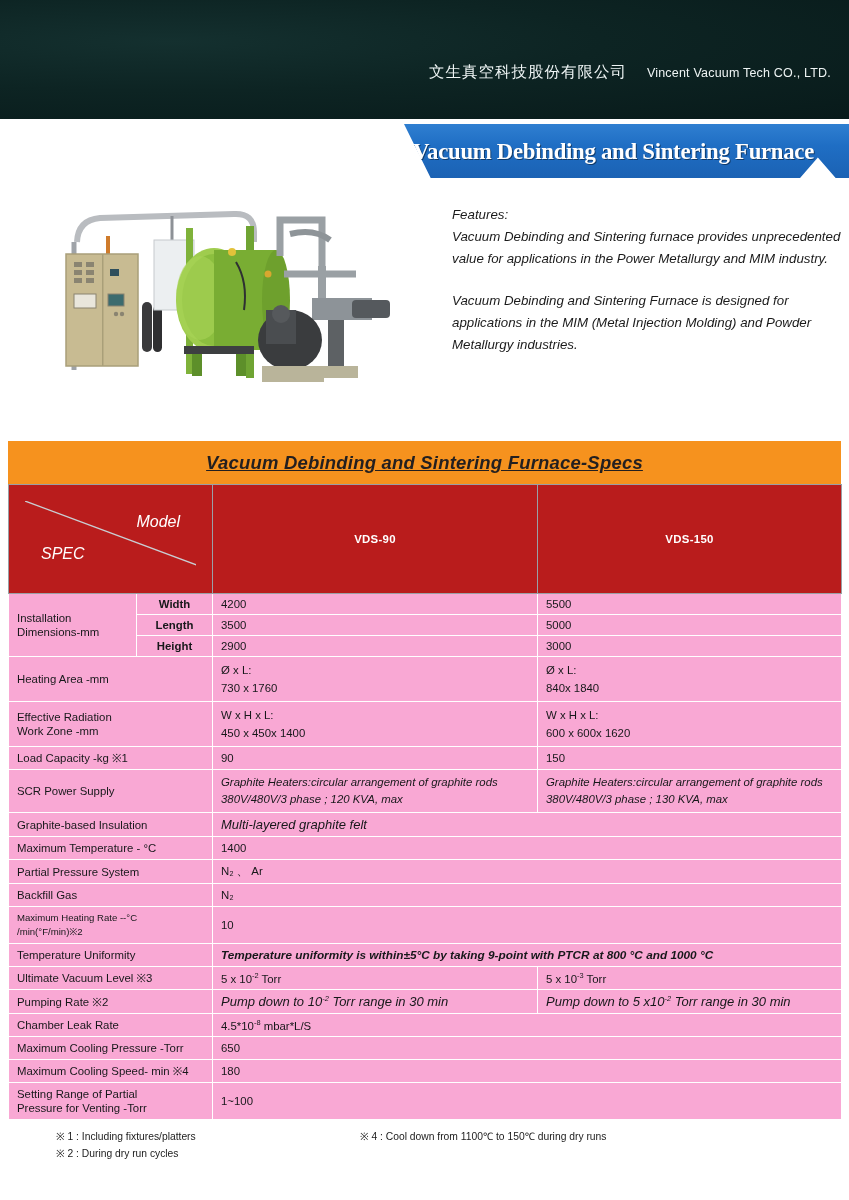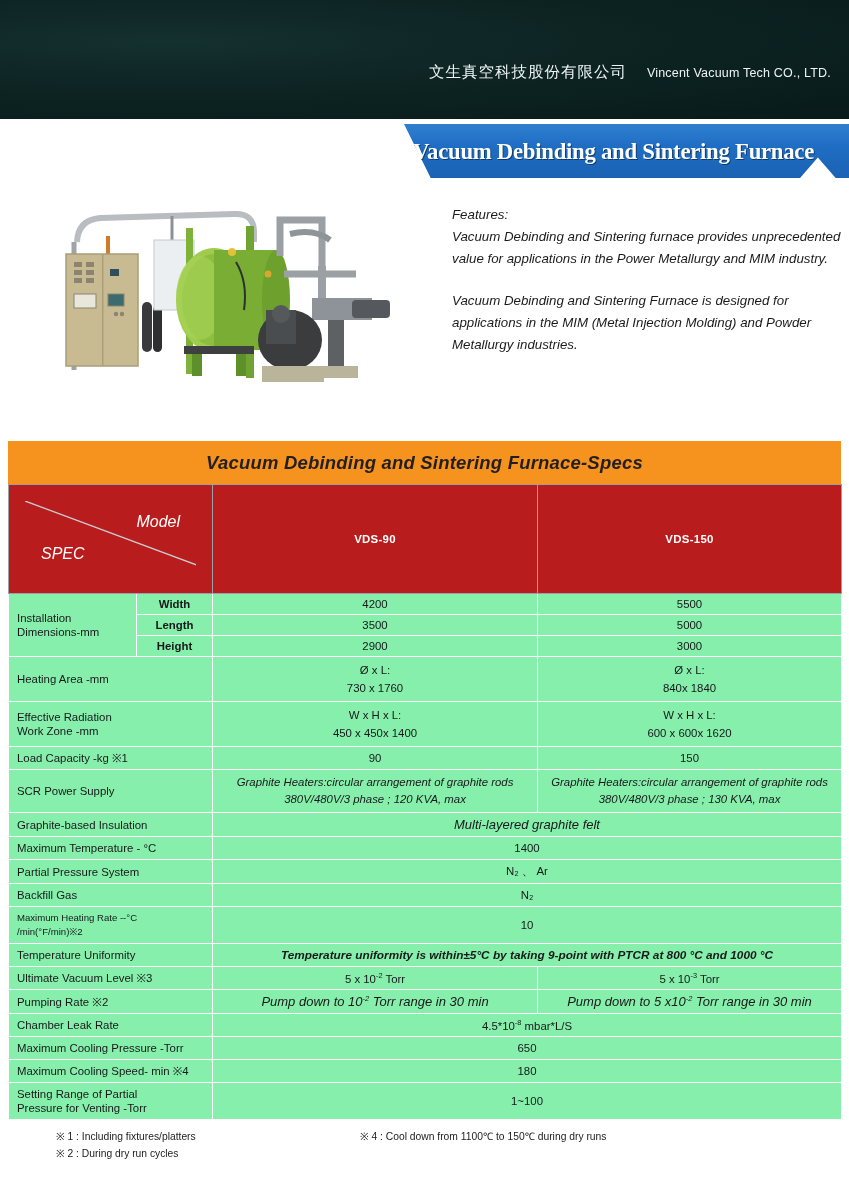--- a/index.html
+++ b/index.html
@@ -60,36 +60,37 @@
   .copy p{ margin:0; }
   .copy .gap{ height:20px; }
 
   
   .spec-banner{
     position:absolute; left:8px; top:441px; width:833px; height:43px;
     background:#F6921E;
     display:flex; align-items:center; justify-content:center;
     color:#231f20; font-style:italic; font-weight:bold; font-size:18.5px;
     letter-spacing:.2px;
+    text-decoration:underline;
   }
 
   
   .table{
     position:absolute; left:8px; top:484px; width:833px;
     border-collapse:collapse;
     table-layout:fixed;
   }
   .table col.c1{ width:128px; }
   .table col.c2{ width:76px; }
   .table col.c3{ width:325px; }
   .table col.c4{ width:304px; }
 
   .table td{
     border:1px solid #ffffff;
-    background:#86efac;
+    background:#f9a8d4;
     color:#17181a;
     font-size:11.4px;
     padding:4px 8px;
     vertical-align:middle;
   }
   .table tr.hdr td{
     background:#b91c1c; color:#ffffff; border-color:#9aa0a6;
     height:76px; padding:16px;
   }
   .hdr-split{
@@ -104,21 +105,21 @@
     position:absolute; left:16px; bottom:14px;
     font-style:italic; font-size:16px; color:#fff;
   }
   .model-name{
     text-align:center; font-weight:bold; font-size:12.6px; color:#ffffff;
     letter-spacing:.3px;
   }
   .lbl{ font-size:11.4px; padding-left:14px; line-height:14px; }
   .lbl.small{ font-size:9.6px; }
   .sub{ text-align:center; font-weight:bold; font-size:11px; padding-left:16px; }
-  .val{ text-align:center; }
+  .val{ text-align:left; }
   .val.two{ line-height:18px; }
   .val.ital{ font-style:italic; font-weight:bold; font-size:11.8px; }
   .val.ital2{ font-style:italic; font-size:11.4px; line-height:17px; }
   .val.big{ font-style:italic; font-weight:normal; font-size:13px; }
   sup{ font-size:7.4px; vertical-align:super; }
 
   
   .notes{
     position:absolute; left:0; top:1128px; width:849px; height:56px;
     font-size:10.3px; color:#1b1b1b; line-height:17px;

